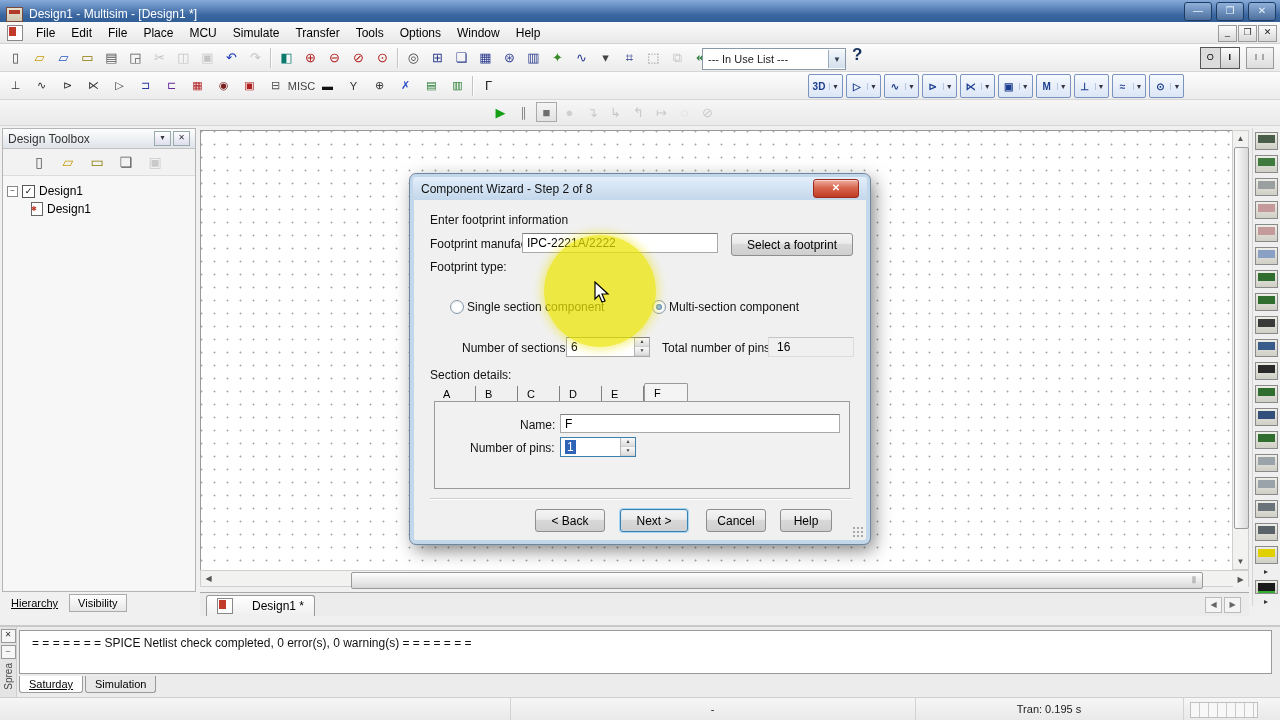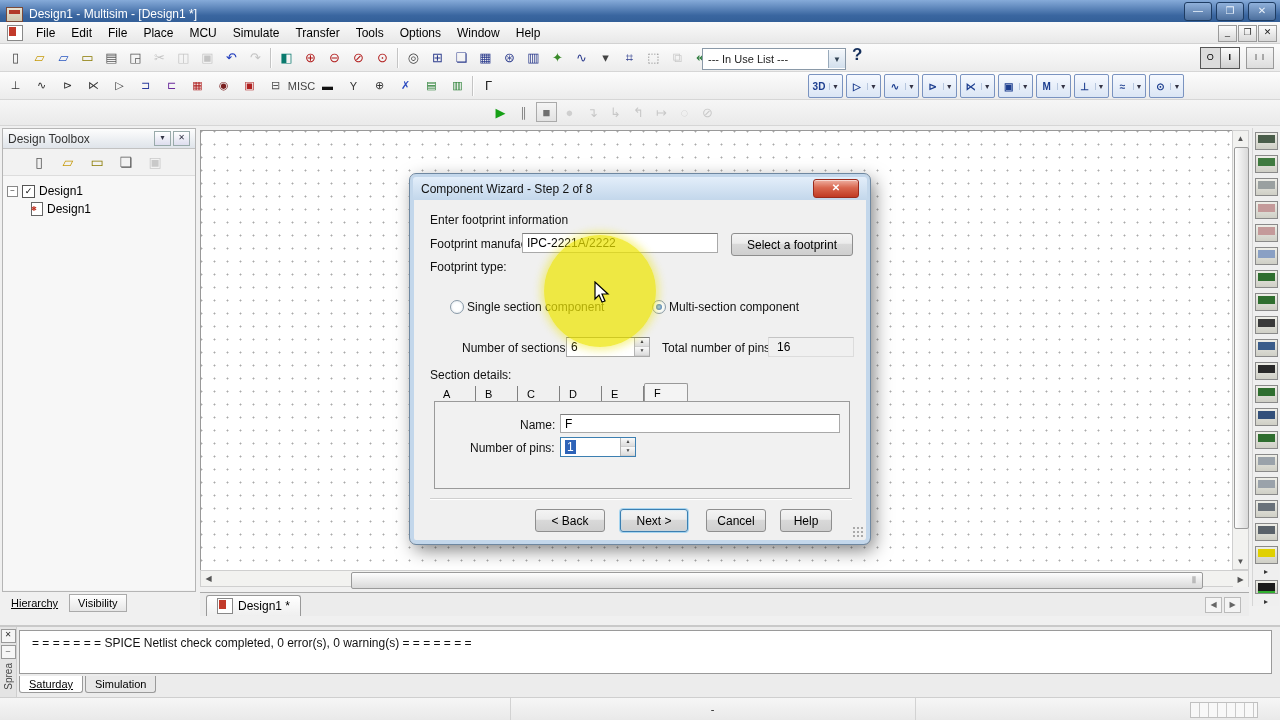--- a/index.html
+++ b/index.html
@@ -56,21 +56,21 @@
   .ltab.active{border-color:transparent;background:transparent;text-decoration:underline;}
   
   .canvas{left:200px;top:130px;width:1032px;height:440px;background:#fff;background-image:radial-gradient(#a9a9a9 0.9px,transparent 1.1px);background-size:13px 13px;background-position:7px 7px;border-top:1px solid #999;border-left:1px solid #999;box-sizing:border-box;}
   .vscroll{left:1232px;top:130px;width:17px;height:440px;background:#f2f2f0;border:1px solid #cfcfcf;box-sizing:border-box;}
   .hscroll{left:200px;top:570px;width:1049px;height:17px;background:#f2f2f0;border:1px solid #cfcfcf;box-sizing:border-box;display:flex;align-items:center;}
   .sbarrow{width:15px;height:15px;font-size:8px;color:#555;text-align:center;line-height:15px;background:#f2f2f0;}
   .sthumbh{position:absolute;left:150px;top:1px;width:850px;height:15px;border:1px solid #9a9a9a;border-radius:2px;background:linear-gradient(#fdfdfd,#d9d9d9);}
   .sthumbh:after{content:"⦀";font-size:9px;color:#888;position:absolute;right:6px;top:2px;}
   .sthumbv{position:absolute;left:1px;top:16px;width:13px;height:380px;border:1px solid #9a9a9a;border-radius:2px;background:linear-gradient(90deg,#fdfdfd,#d9d9d9);}
   .doctabs{left:200px;top:592px;width:1049px;height:24px;background:#ececec;border-top:1px solid #aaa;box-sizing:border-box;}
-  .doctab{position:absolute;left:6px;top:2px;height:20px;display:flex;align-items:center;gap:5px;padding:0 10px;background:linear-gradient(#fff,#efefef);border:1px solid #999;border-bottom:none;border-radius:3px 3px 0 0;}
+  .doctab{position:absolute;left:6px;top:2px;height:20px;display:flex;align-items:center;gap:19px;padding:0 10px;background:linear-gradient(#fff,#efefef);border:1px solid #999;border-bottom:none;border-radius:3px 3px 0 0;}
   .tabarrows{position:absolute;right:8px;top:4px;display:flex;gap:2px;}
   .tabarrow{width:15px;height:14px;border:1px solid #bbb;background:#f4f4f4;font-size:8px;line-height:13px;text-align:center;color:#666;}
   
   .instrbar{left:1252px;top:128px;width:27px;height:478px;background:#efefef;border-left:1px solid #d5d5d5;display:flex;flex-direction:column;align-items:center;gap:4px;padding-top:4px;box-sizing:border-box;}
   .instr{width:21px;height:16px;border:1px solid #8a8a8a;background:linear-gradient(#eeeee8,#cfcfc6);position:relative;}
   .instr .scr{position:absolute;left:2px;right:2px;top:2px;height:8px;}
   .instarrow{font-size:8px;color:#333;height:8px;line-height:8px;}
   
   .sheet{left:0;top:625px;width:1280px;height:72px;background:#ececec;border-top:2px solid #c9c9c9;box-sizing:border-box;}
   .sheetstrip{position:absolute;left:0;top:0;width:17px;height:72px;background:#e4e4e4;border-right:1px solid #cfcfcf;display:flex;flex-direction:column;align-items:center;gap:2px;padding-top:2px;box-sizing:border-box;}
@@ -575,20 +575,21 @@
     </div>
     <div class="sheettabs">
       <div class="stab active">Saturday</div>
       <div class="stab">Simulation</div>
     </div>
   </div>
 
   <div class="abs statusbar">
     <div class="scell" style="left:0;width:510px;"></div>
     <div class="scell" style="left:510px;width:405px;">-</div>
+    <div class="scell" style="left:915px;width:268px;">Tran: 0.195 s</div>
     <div class="progressgrid"></div>
   </div>
 
   <div class="abs dlg">
     <div class="dlgtitle">
       <div class="t">Component Wizard - Step 2 of 8</div>
       <div class="dlgclose">✕</div>
     </div>
 
     <div class="lbl" style="left:16px;top:35px;">Enter footprint information</div>

